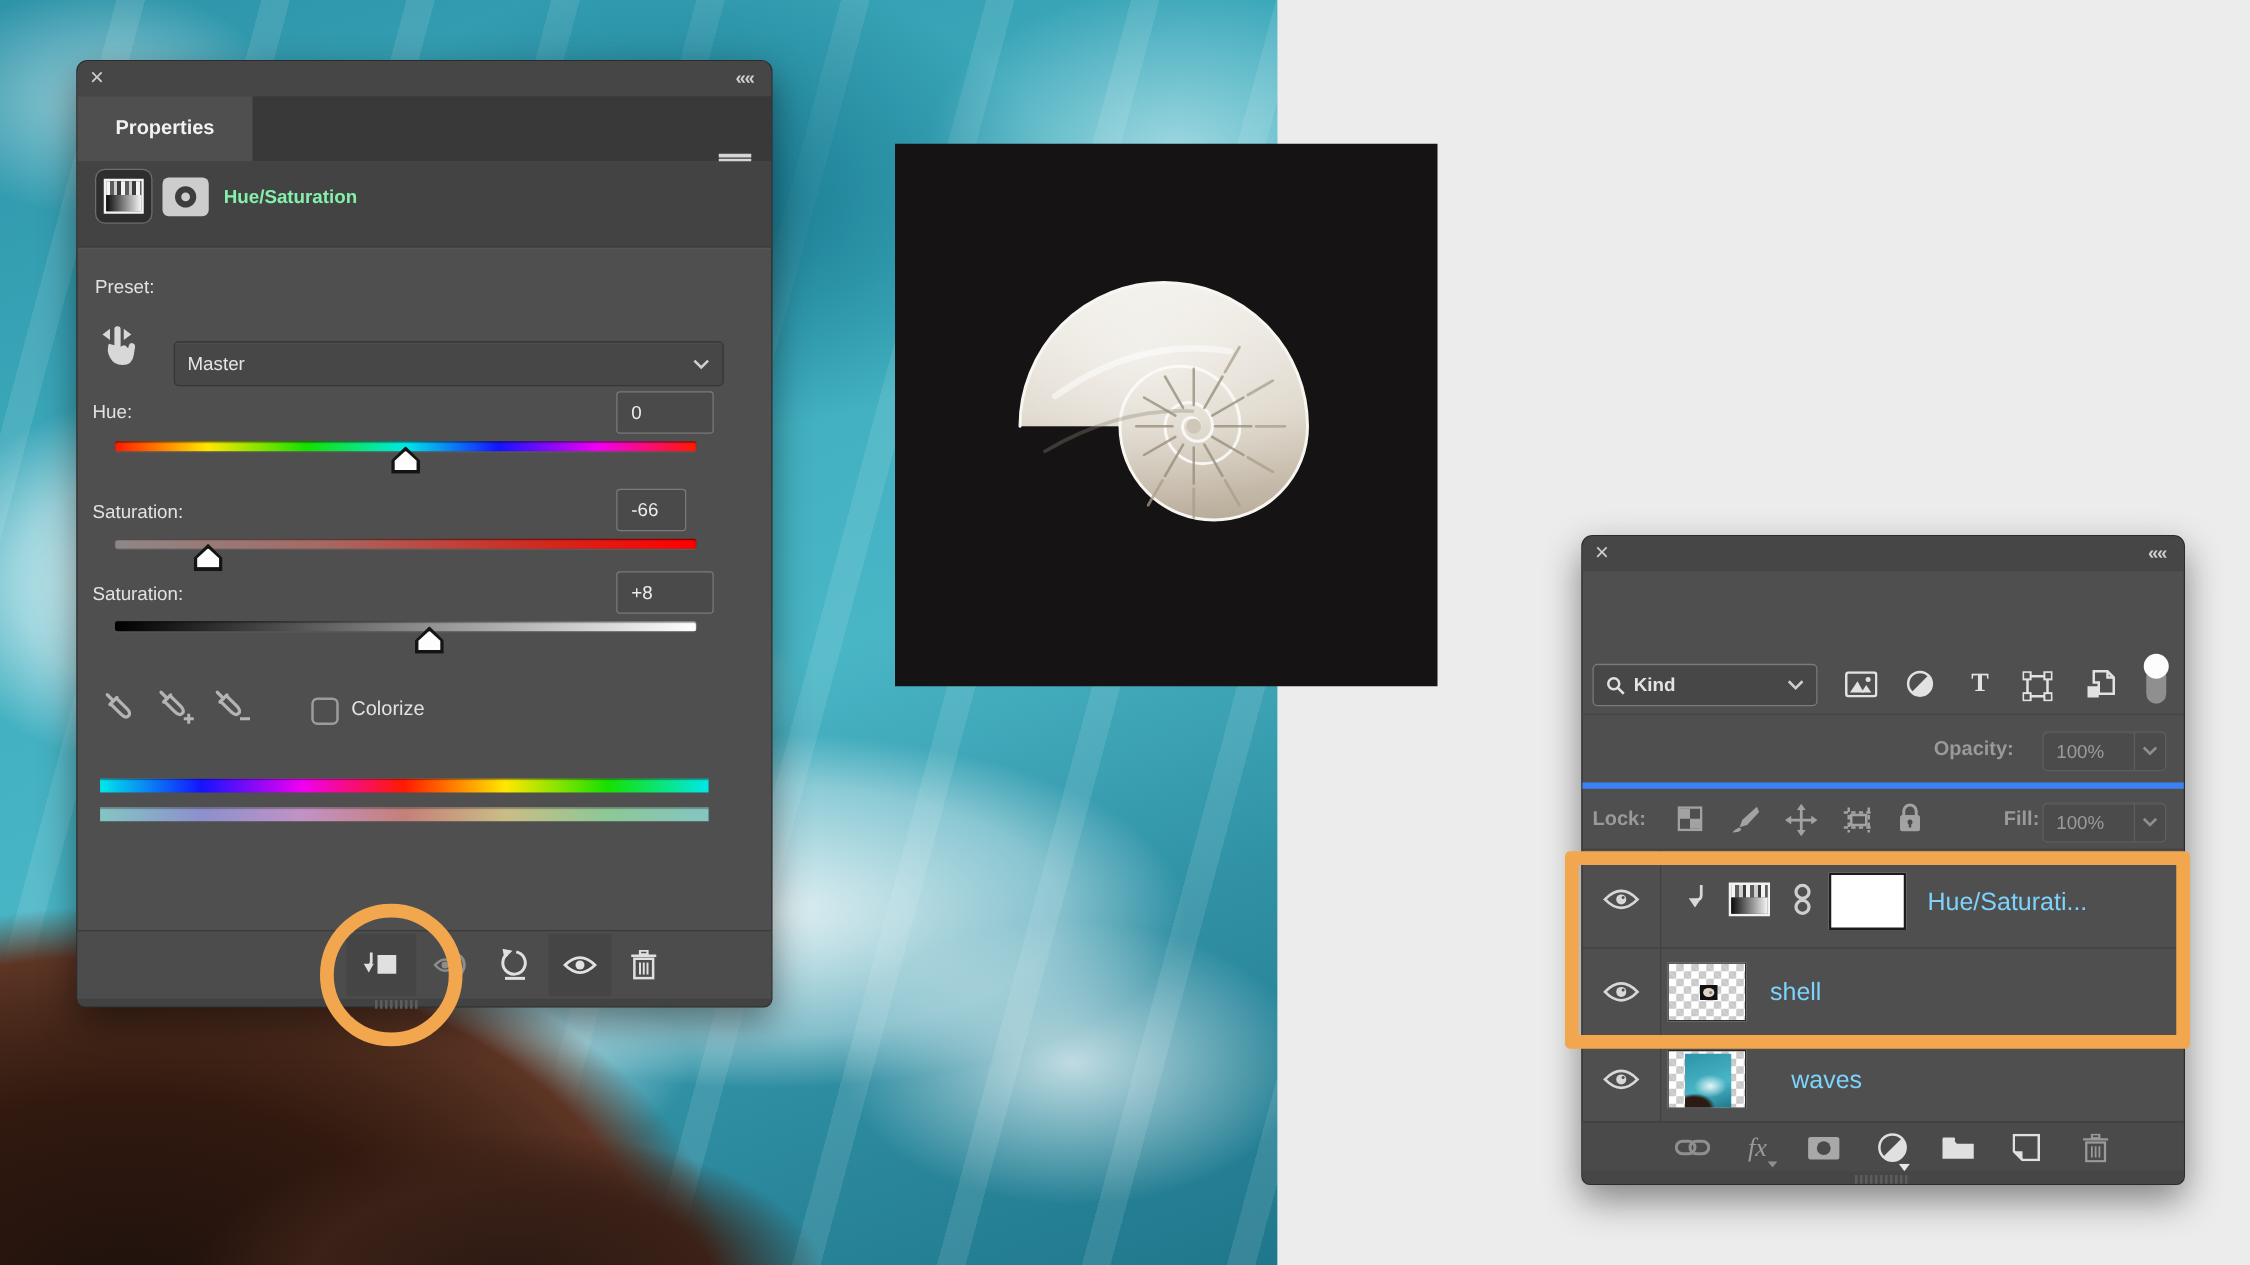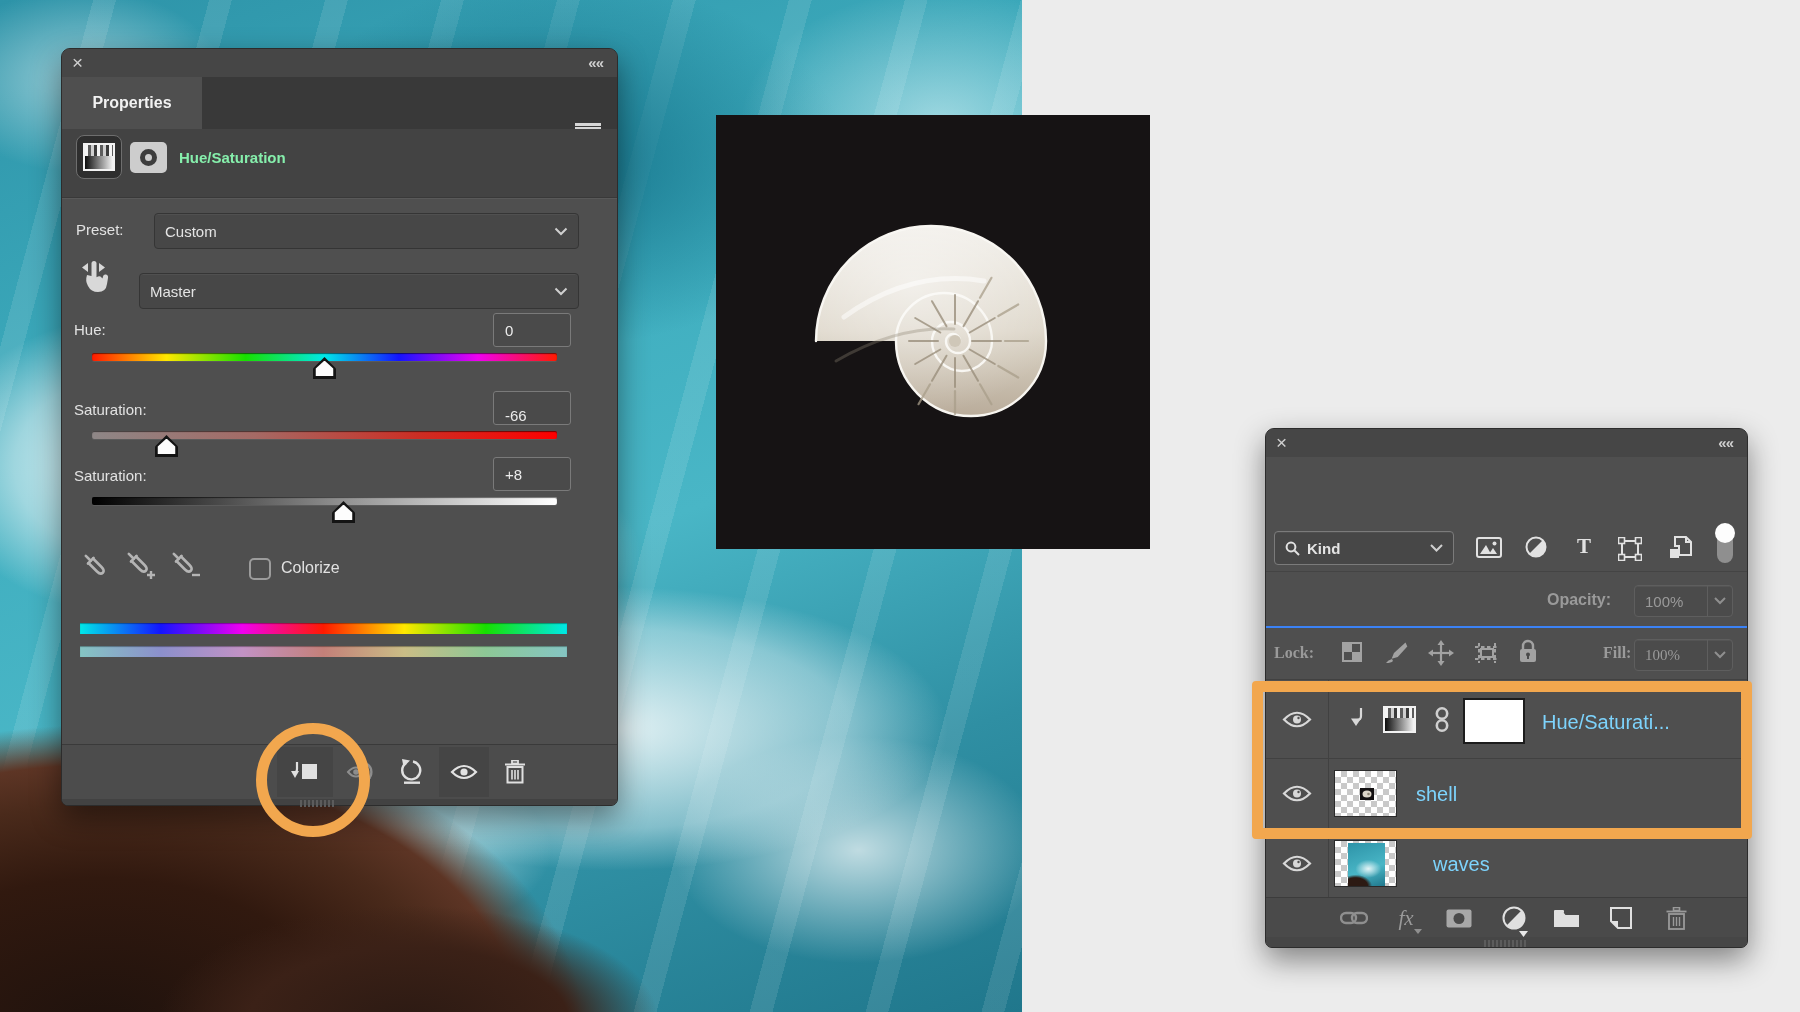--- a/index.html
+++ b/index.html
@@ -92,21 +92,21 @@
   .grip{position:absolute;display:flex;gap:2px;}
   .grip i{width:2px;height:7px;background:#5c5c5c;}
 
   
   .lp{left:1265px;top:428px;width:483px;height:520px;}
   .lp .tabstrip{top:28px;height:54px;}
   .lp .tab{width:106px;}
   .lp .hamburger{right:18px;top:47px;}
   .lp-filter{position:absolute;left:0;right:0;top:82px;height:60px;}
   .lp-blend{position:absolute;left:0;right:0;top:142px;height:55px;border-top:1px solid #444;}
-  .lp-lock{position:absolute;left:0;right:0;top:197px;height:53px;border-top:2px solid #3b82f6;font-family:Liberation Serif, serif;}
+  .lp-lock{position:absolute;left:0;right:0;top:197px;height:53px;border-top:5px solid #3b82f6;}
   .lp-rows{position:absolute;left:0;right:0;top:250px;border-top:1px solid #414141;}
   .lrow{position:absolute;left:0;right:0;border-bottom:1px solid #414141;}
   .eyecell{position:absolute;left:0;top:0;bottom:0;width:62px;border-right:1px solid #414141;
            display:flex;align-items:center;justify-content:center;}
   .lthumb{position:absolute;border:1px solid #2a2a2a;box-sizing:border-box;}
   .checker{background-color:#fff;
     background-image:linear-gradient(45deg,#c9c9c9 25%,transparent 25%,transparent 75%,#c9c9c9 75%),
                      linear-gradient(45deg,#c9c9c9 25%,transparent 25%,transparent 75%,#c9c9c9 75%);
     background-size:12px 12px;background-position:0 0,6px 6px;}
   .lname{position:absolute;color:#7dd3fc;font-size:20px;}
@@ -202,29 +202,20 @@
         </div>
       </div>
       <div class="mask-icon">
           <i></i>
         </div>
       <div class="pp-title">Hue/Saturation</div>
     </div>
     <div class="divider" style="top:148px;"></div>
 
     <span class="lbl" style="left:14px;top:172px;">Preset:</span>
-    <div class="dd" style="left:92px;top:164px;width:425px;height:36px;">
-      <span>Custom</span>
-      <span class="grow"></span>
-      <span class="chev">
-        <svg width="14" height="9" viewBox="0 0 14 9">
-            <path d="M1.5 1.5 L7 7 L12.5 1.5" fill="none" stroke="#cfcfcf" stroke-width="2"></path>
-          </svg>
-      </span>
-    </div>
 
     <div style="position:absolute;left:17px;top:208px;">
       <svg width="36" height="40" viewBox="0 0 36 40">
         <polygon points="9,6 3,10.5 9,15" fill="#d8d8d8"></polygon>
         <polygon points="20,6 26,10.5 20,15" fill="#d8d8d8"></polygon>
         <g fill="#d8d8d8">
           <rect x="12.5" y="4" width="5" height="18" rx="2.5"></rect>
           <path d="M8 18 q-2 6 1 11 q3 6 10 6 q8 0 9 -8 l1 -6 q0.5 -3 -2 -3.5 q-2.5 -0.5 -3 2 l-0.5 2 l-1 -1 q-1.5 -2 -3.5 -1 l-1.5 0.8 q-1.5 -2 -4 -1 Z"></path>
         </g>
       </svg>
@@ -240,21 +231,21 @@
     </div>
 
     <span class="lbl" style="left:12px;top:272px;">Hue:</span>
     <div class="vbox" style="left:431px;top:264px;width:78px;height:34px;">
       <span>0</span>
     </div>
     <div class="track track-hue" style="left:30px;top:304px;width:465px;"></div>
     <div class="thumb" style="left:250px;top:308px;"></div>
 
     <span class="lbl" style="left:12px;top:352px;">Saturation:</span>
-    <div class="vbox" style="left:431px;top:342px;width:78px;height:34px;align-items:flex-end;">
+    <div class="vbox" style="left:431px;top:342px;width:56px;height:34px;">
       <span>-66</span>
     </div>
     <div class="track track-sat" style="left:30px;top:382px;width:465px;"></div>
     <div class="thumb" style="left:92px;top:386px;"></div>
 
     <span class="lbl" style="left:12px;top:418px;">Saturation:</span>
     <div class="vbox" style="left:431px;top:408px;width:78px;height:34px;">
       <span>+8</span>
     </div>
     <div class="track track-light" style="left:30px;top:448px;width:465px;"></div>

